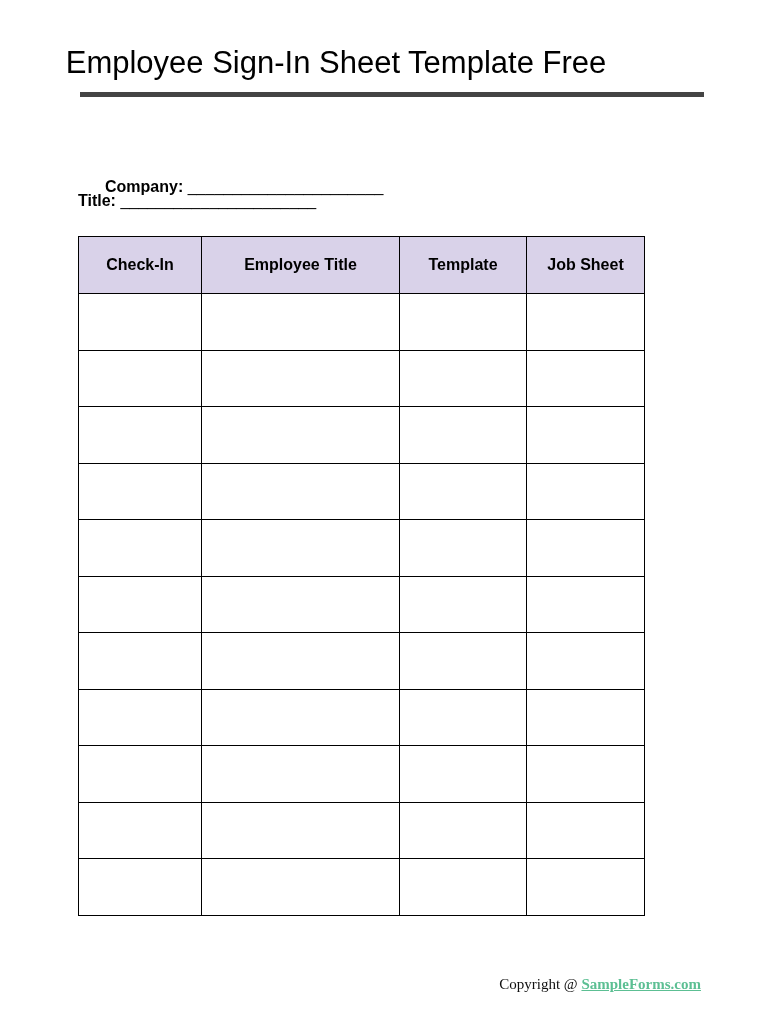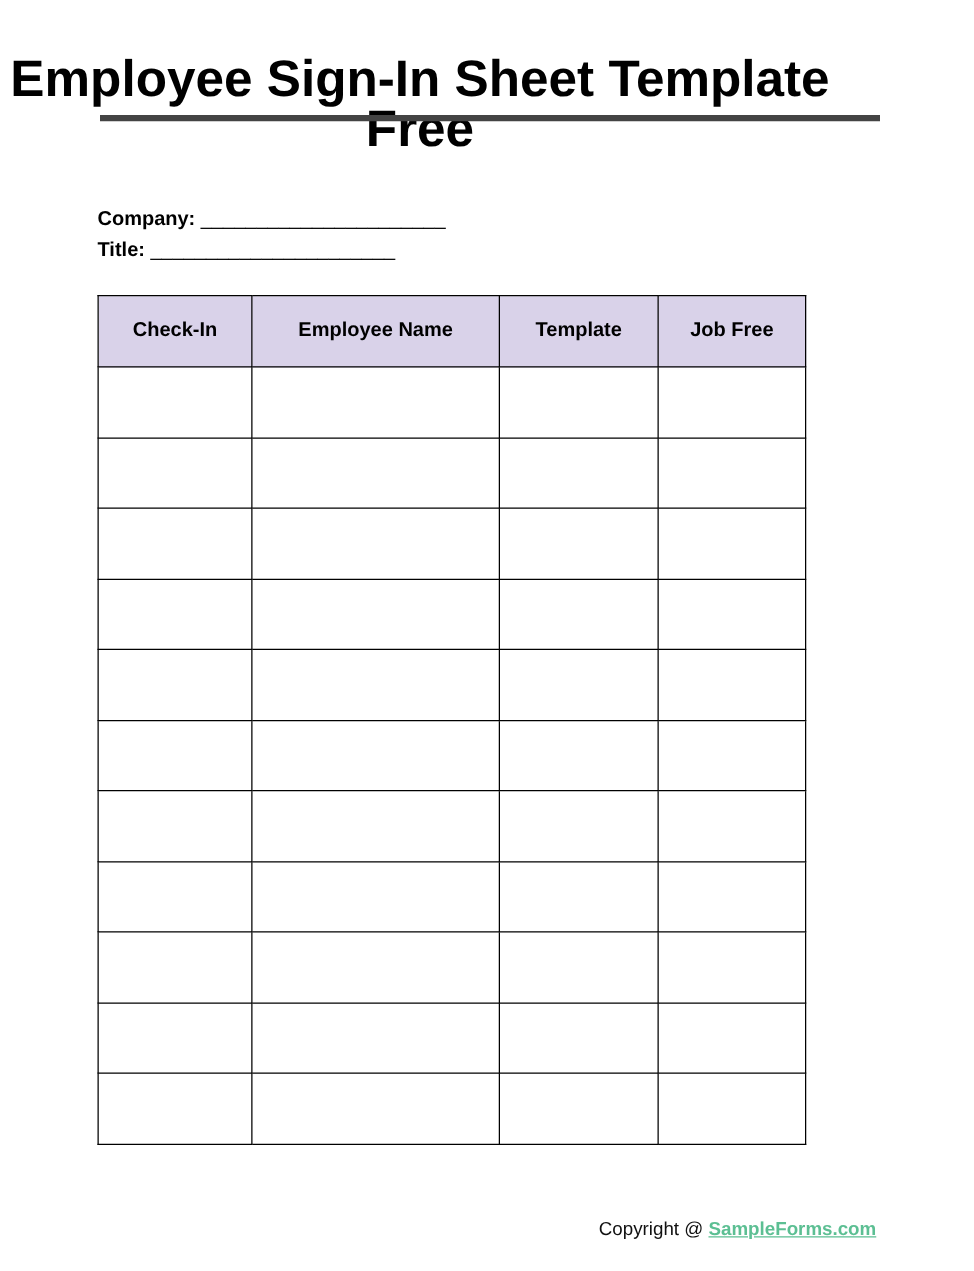--- a/index.html
+++ b/index.html
@@ -1,32 +1,32 @@
 <!DOCTYPE html>
 <html><head>
 <meta charset="utf-8">
 <style>
   html, body { margin:0; padding:0; background:#ffffff; }
   body { width:779px; height:1017px; position:relative; overflow:hidden;
          font-family:"Liberation Sans", sans-serif; color:#000; }
   .title { position:absolute; left:0; width:672px; top:43px; text-align:center;
-           font-size:41px; font-weight:bold; line-height:40px; letter-spacing:0px; }
+           font-size:31px; font-weight:normal; line-height:40px; letter-spacing:0px; }
   .rule { position:absolute; left:80px; top:92px; width:624px; height:5px; background:#444444; }
   .field { position:absolute; left:78px; font-size:16px; font-weight:bold; line-height:20px; }
   .field .line { font-weight:normal; }
-  .company { top:166px; }
+  .company { top:177px;margin-left:27px; }
   .date { top:191px; }
   table.sheet { position:absolute; left:78px; top:236px; border-collapse:collapse; width:566px;
                 table-layout:fixed; }
   table.sheet th, table.sheet td { border:1.5px solid #000; padding:0; }
   table.sheet th { background:#d9d2e9; height:56px; font-size:16px; font-weight:bold;
                    text-align:center; vertical-align:middle;margin-left:42px; }
   table.sheet td { height:55.5px; }
   .footer { position:absolute; top:974px; right:78px; font-size:15px; line-height:20px;
-            font-family:Liberation Sans, sans-serif; color:#111; }
+            font-family:Liberation Serif, serif; color:#111; }
   .footer a { color:#5cbf93; font-weight:bold; text-decoration:underline; }
 </style>
 </head>
 <body>
 
 <div class="title">Employee Sign-In Sheet Template Free</div>
 <div class="rule"></div>
 
 <div class="field company">
   <span>Company:</span>
@@ -40,23 +40,23 @@
 <table class="sheet">
   <colgroup>
     <col style="width:123px">
       <col style="width:198px">
       <col style="width:127px">
       <col style="width:118px">
   </colgroup>
   <thead>
     <tr>
       <th>Check-In</th>
-      <th>Employee Name</th>
+      <th>Employee Title</th>
       <th>Template</th>
-      <th>Job Free</th>
+      <th>Job Sheet</th>
     </tr>
   </thead>
   <tbody id="table-body">
       <tr>
         <td></td>
         <td></td>
         <td></td>
         <td></td>
       </tr>
       <tr>

